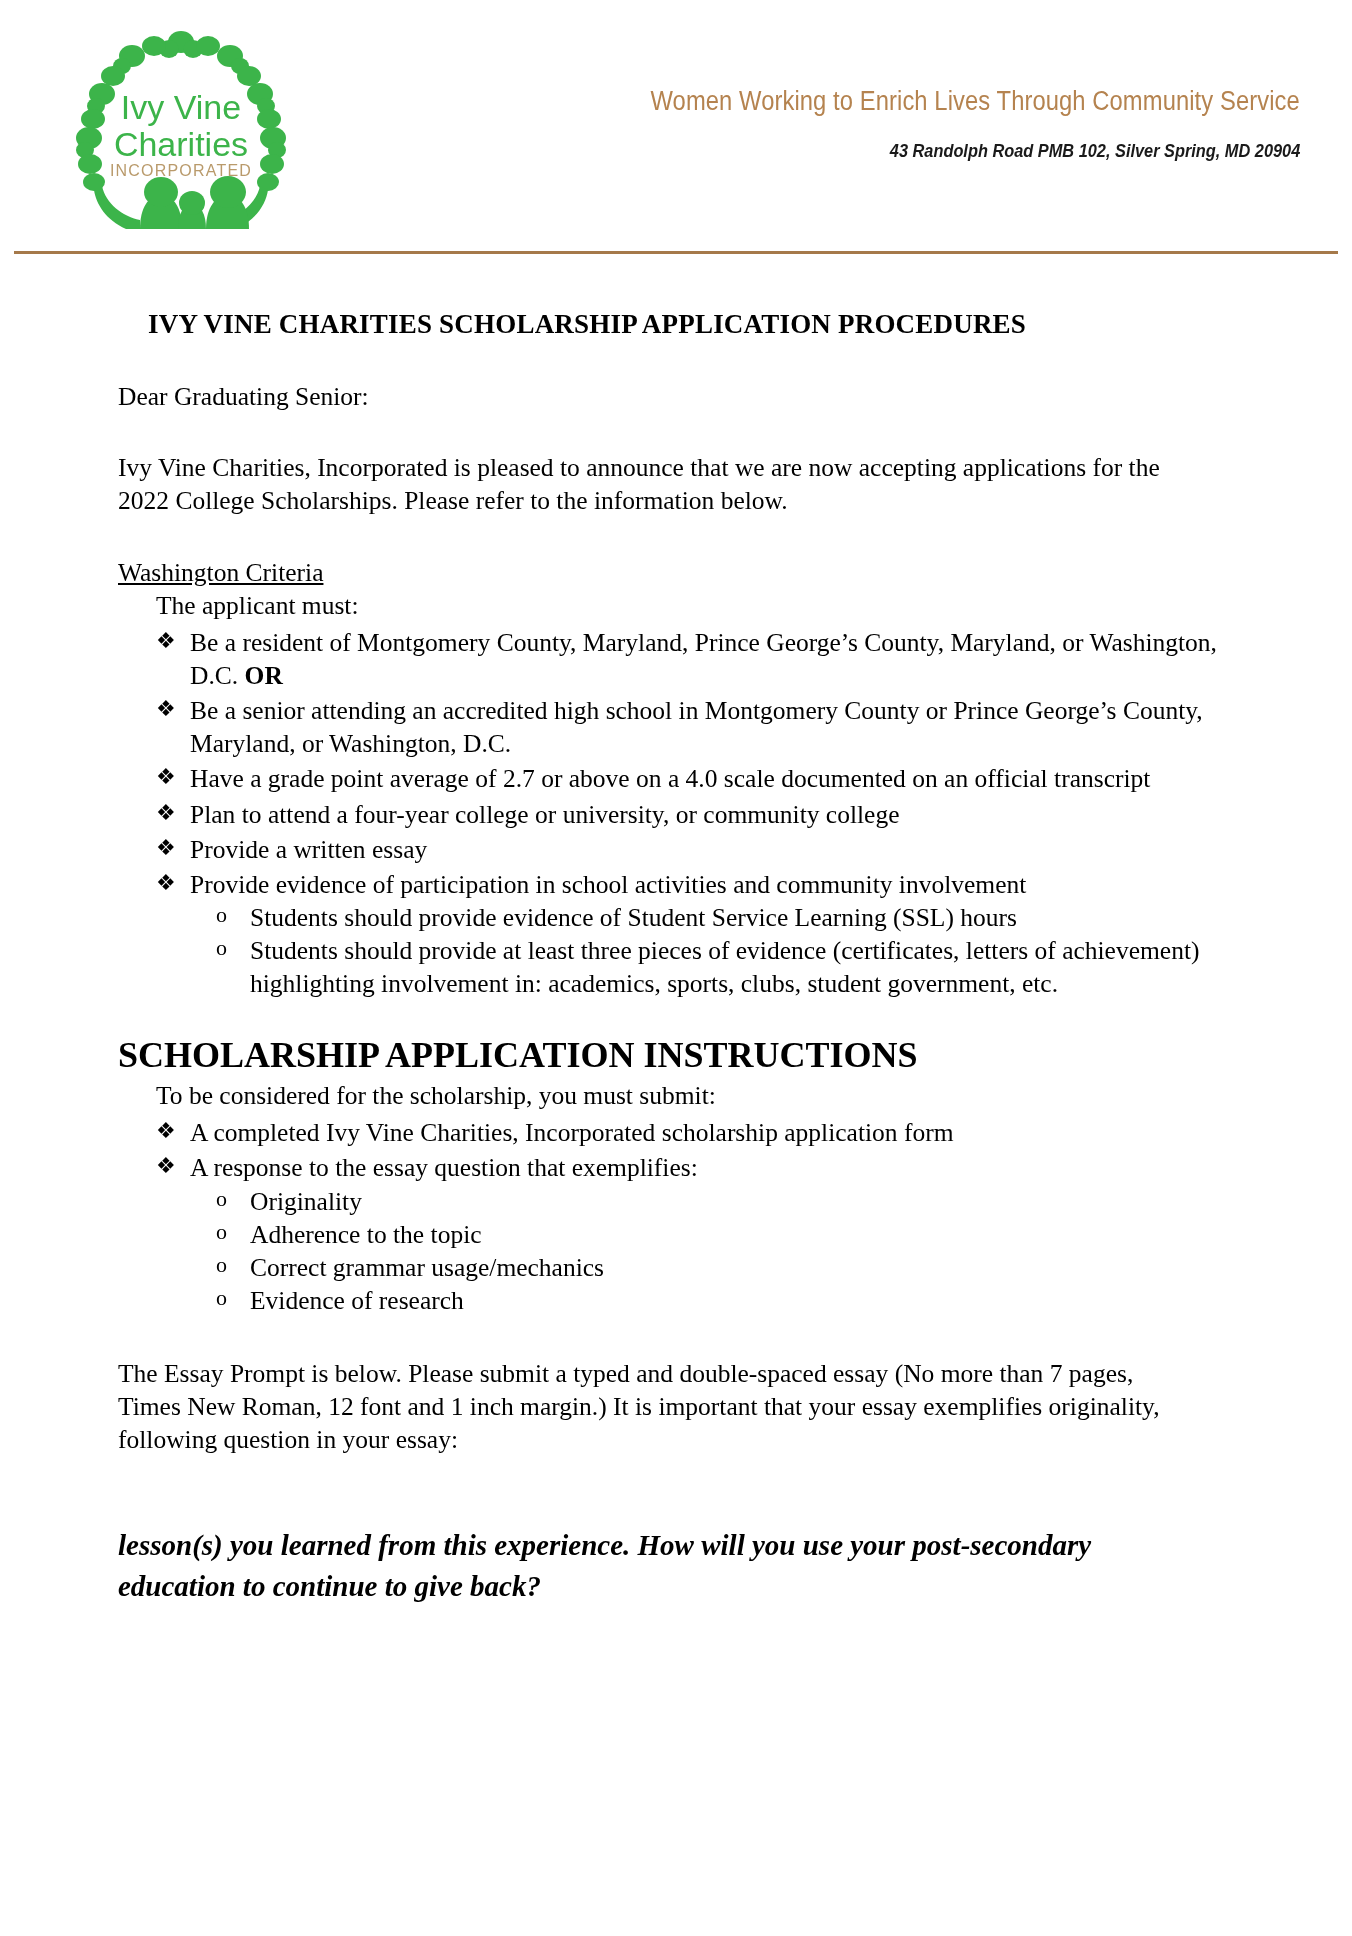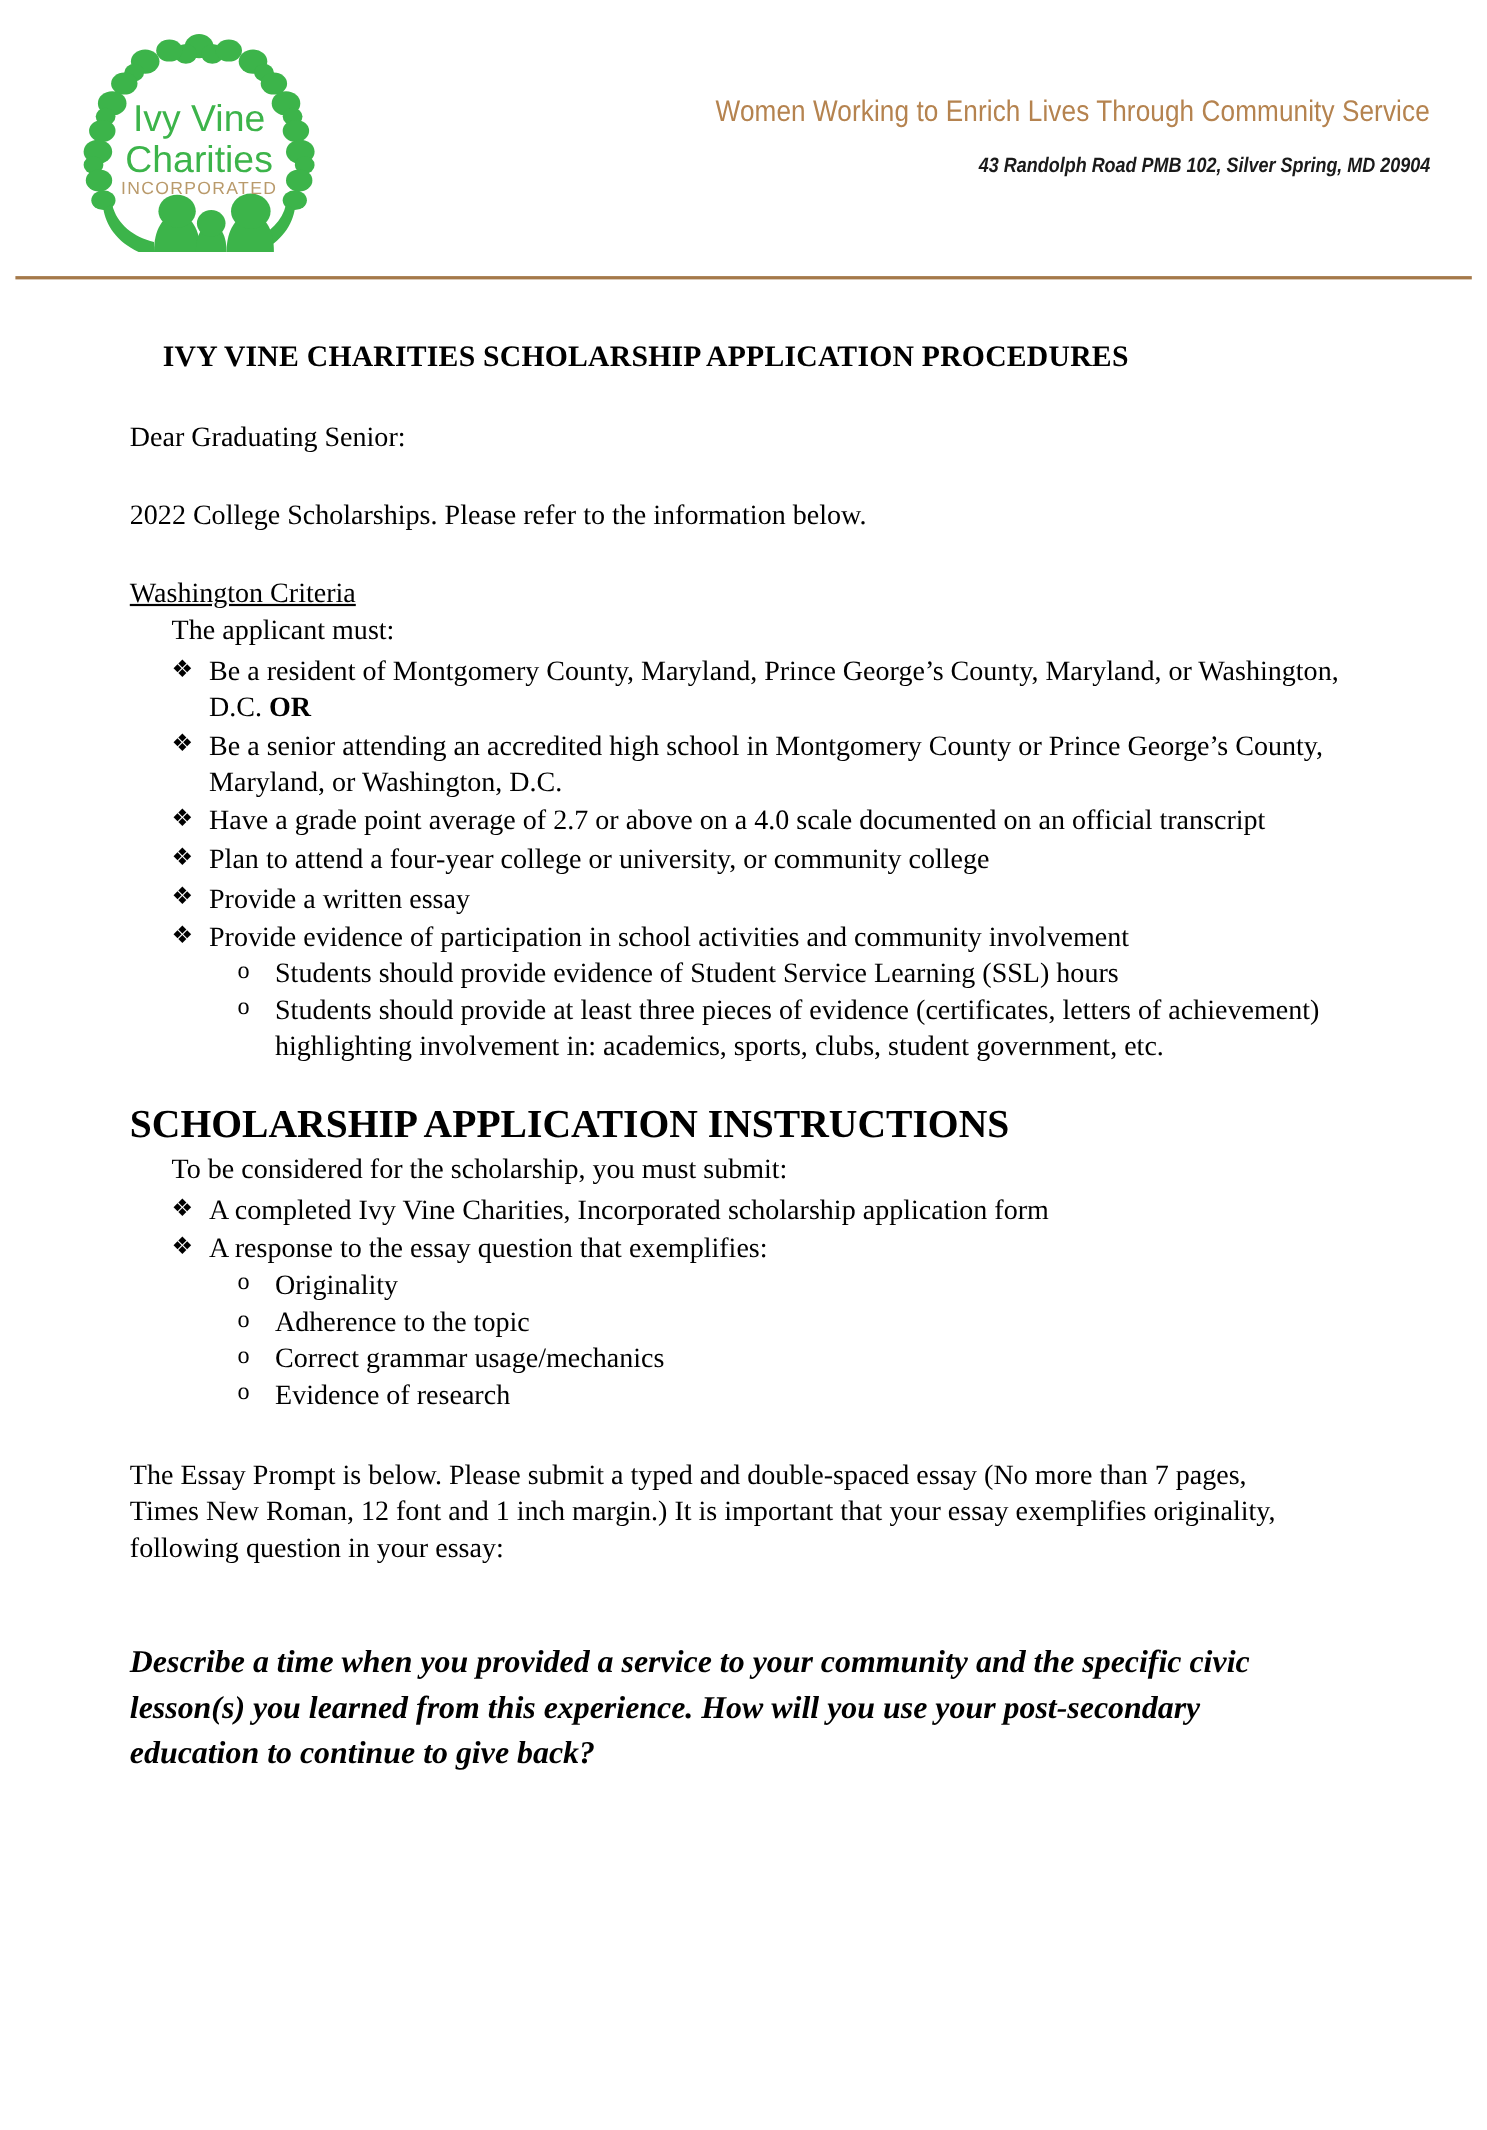--- a/index.html
+++ b/index.html
@@ -222,20 +222,21 @@
   <div class="content">
 
     <h1 class="doc-title">IVY VINE CHARITIES SCHOLARSHIP APPLICATION PROCEDURES</h1>
 
     <div class="gap-lg"></div>
 
     <p class="para">Dear Graduating Senior:</p>
 
     <div class="gap-lg"></div>
 
+    <p class="para">Ivy Vine Charities, Incorporated is pleased to announce that we are now accepting applications for the</p>
     <p class="para">2022 College Scholarships. Please refer to the information below.</p>
 
     <div class="gap-lg"></div>
 
     <p class="para u" style="display:inline-block;">Washington Criteria</p>
     <p class="para indent1">The applicant must:</p>
 
     <ul class="lvl1">
       <li>
         <span>Be a resident of Montgomery County, Maryland, Prince George’s County, Maryland, or Washington, D.C. </span><span class="b">OR</span>
@@ -281,18 +282,17 @@
 
     <div class="gap-lg"></div>
 
     <p class="para">The Essay Prompt is below. Please submit a typed and double-spaced essay (No more than 7 pages,</p>
     <p class="para">Times New Roman, 12 font and 1 inch margin.) It is important that your essay exemplifies originality,</p>
     <p class="para">following question in your essay:</p>
 
     <div class="gap-lg"></div>
     <div class="gap-md"></div>
 
-    <p class="prompt">Describe a time when you provided a service to your community and the specific civic</p>
     <p class="prompt">lesson(s) you learned from this experience.  How will you use your post-secondary</p>
     <p class="prompt">education to continue to give back?</p>
 
   </div>
 </div>
 
 </body></html>

